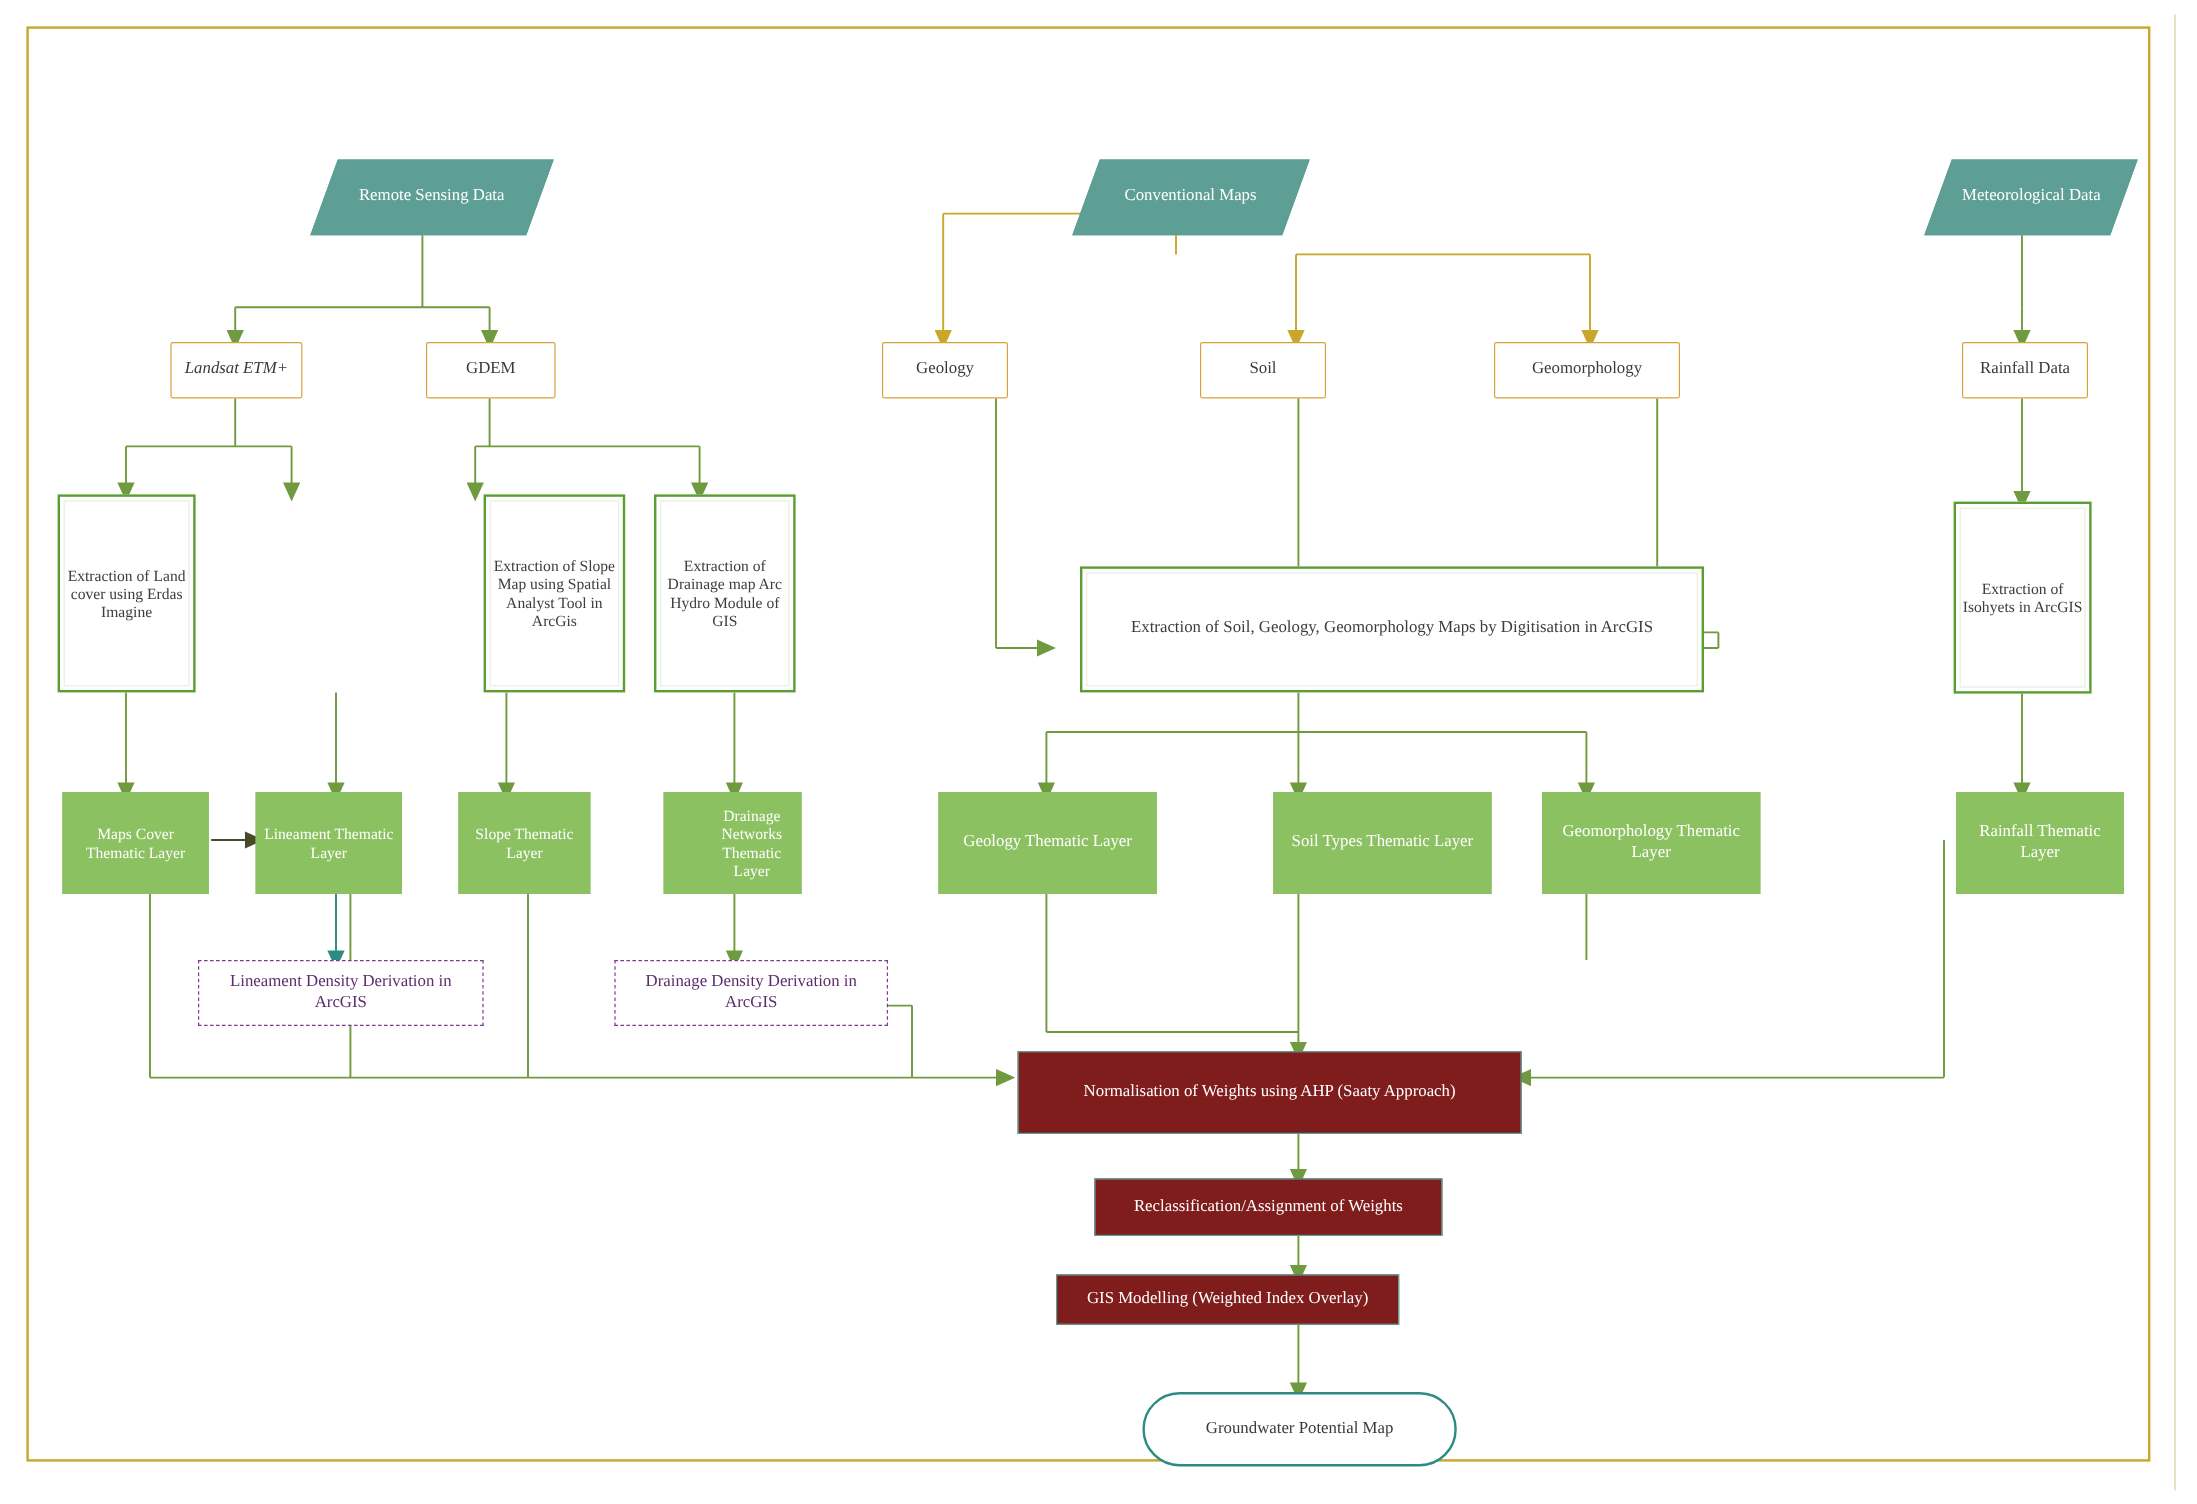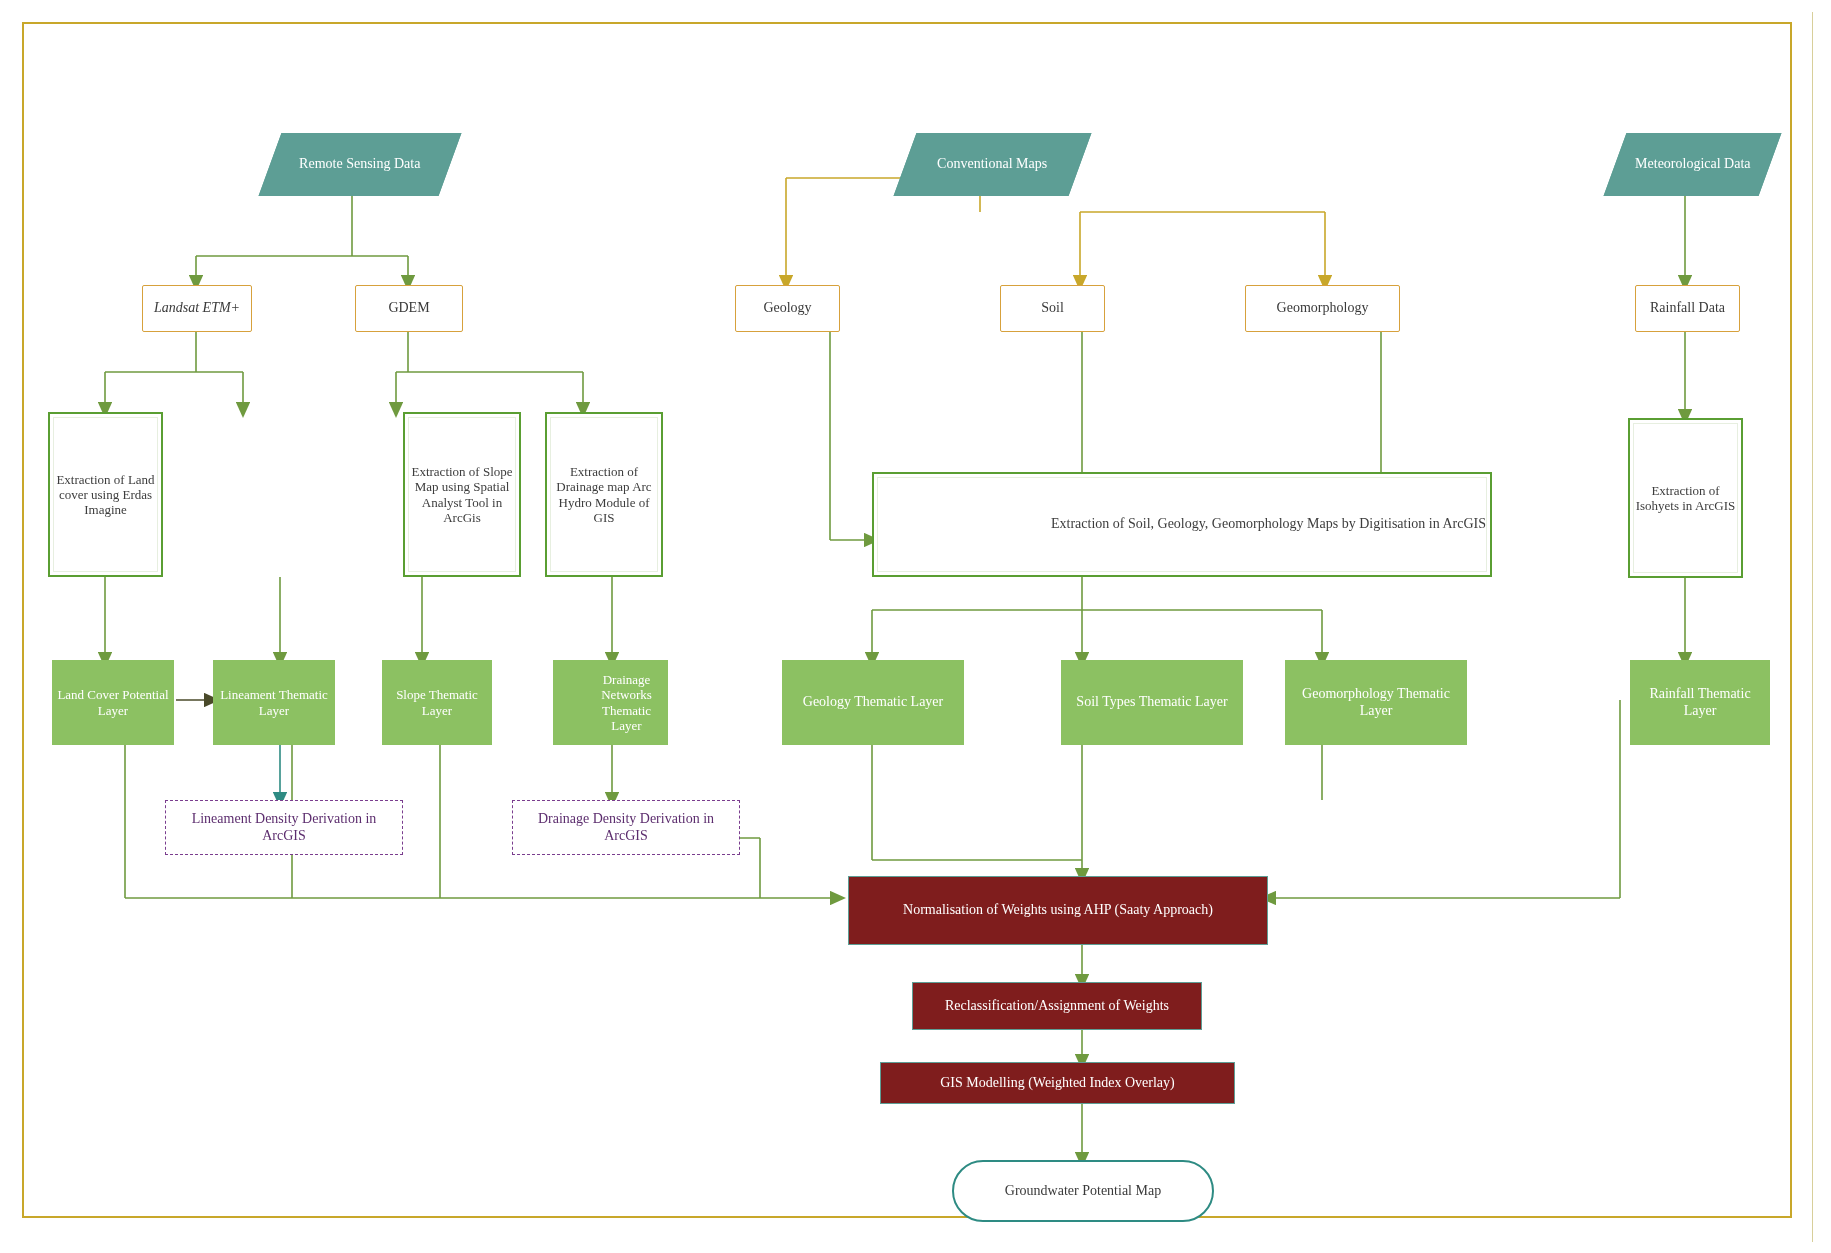--- a/index.html
+++ b/index.html
@@ -277,32 +277,32 @@
   <div class="node proc fs11" style="left:362px; top:412px; width:118px; height:165px;margin-left:41px;">
     <div class="proc-inner"></div>
     <span class="lbl">Extraction of Slope Map using Spatial Analyst Tool in ArcGis</span>
   </div>
 
   <div class="node proc fs11" style="left:545px; top:412px; width:118px; height:165px;">
     <div class="proc-inner"></div>
     <span class="lbl">Extraction of Drainage map Arc Hydro Module of GIS</span>
   </div>
 
-  <div class="node proc fs12" style="left:872px; top:472px; width:620px; height:105px;justify-content:flex-end;">
+  <div class="node proc fs12" style="left:900px; top:472px; width:520px; height:105px;">
     <div class="proc-inner"></div>
     <span class="lbl" style="max-width:470px;">Extraction of Soil, Geology, Geomorphology Maps by Digitisation in ArcGIS</span>
   </div>
 
   <div class="node proc fs11" style="left:1628px; top:418px; width:115px; height:160px;">
     <div class="proc-inner"></div>
     <span class="lbl">Extraction of Isohyets in ArcGIS</span>
   </div>
 
   <div class="node thematic fs11" style="left:52px; top:660px; width:122px; height:85px;">
-    <span class="lbl">Land Cover Potential Layer</span>
+    <span class="lbl">Maps Cover Thematic Layer</span>
   </div>
 
   <div class="node thematic fs11" style="left:213px; top:660px; width:122px; height:85px;">
     <span class="lbl">Lineament Thematic Layer</span>
   </div>
 
   <div class="node thematic fs11" style="left:382px; top:660px; width:110px; height:85px;">
     <span class="lbl">Slope Thematic Layer</span>
   </div>
 
@@ -335,21 +335,21 @@
   </div>
 
   <div class="node tealbox fs12" style="left:848px; top:876px; width:420px; height:69px;">
     <span class="lbl" style="max-width:390px;">Normalisation of Weights using AHP (Saaty Approach)</span>
   </div>
 
   <div class="node tealbox fs12" style="left:912px; top:982px; width:290px; height:48px;">
     <span class="lbl" style="max-width:270px;">Reclassification/Assignment of Weights</span>
   </div>
 
-  <div class="node tealbox fs12" style="left:880px; top:1062px; width:355px; height:42px;">
+  <div class="node tealbox fs12" style="left:880px; top:1062px; width:286px; height:42px;">
     <span class="lbl">GIS Modelling (Weighted Index Overlay)</span>
   </div>
 
   <div class="node terminator fs12" style="left:952px; top:1160px; width:262px; height:62px;">
     <span class="lbl">Groundwater Potential Map</span>
   </div>
 
 </div>
 
 </body></html>

